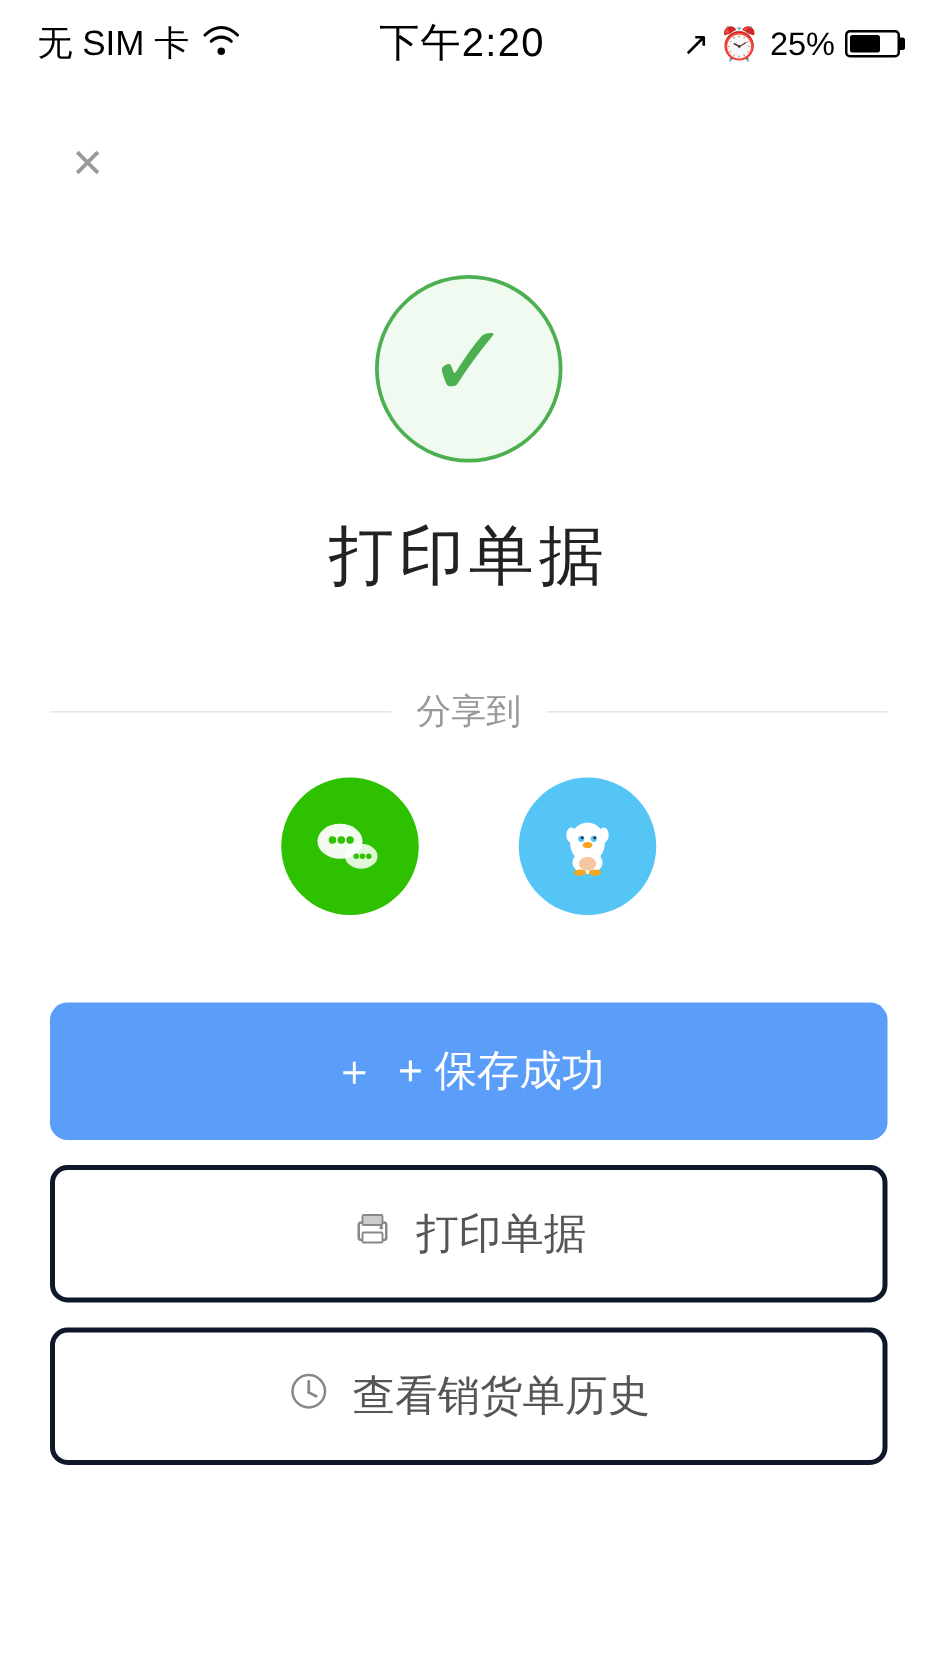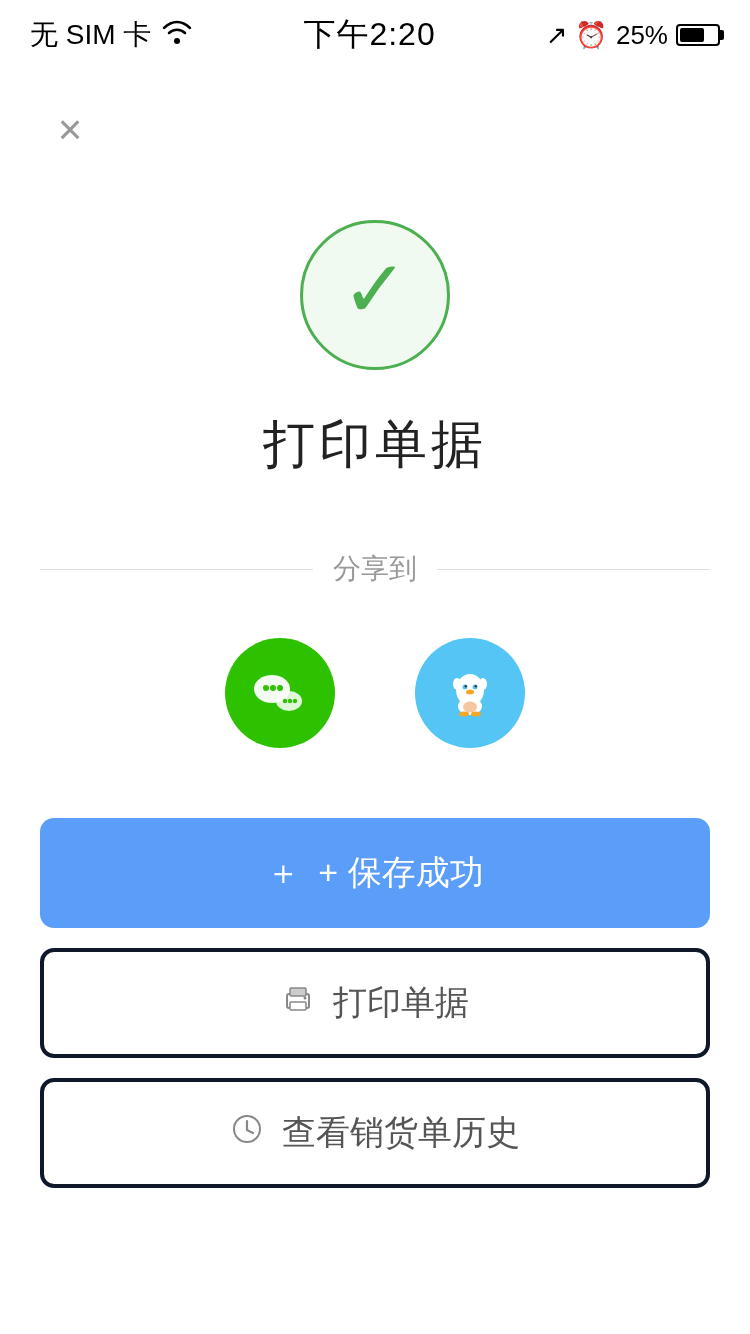--- a/index.html
+++ b/index.html
@@ -127,21 +127,21 @@
     
     .share-section {
       width: 100%;
       margin: 40px 0 20px;
       padding: 0 40px;
     }
     .share-divider {
       display: flex;
       align-items: center;
       gap: 20px;
-      margin-bottom: 50px;
+      margin-bottom: 34px;
     }
     .share-divider .line {
       flex: 1;
       height: 1px;
       background: #e0e0e0;
     }
     .share-label {
       font-size: 28px;
       color: #999;
     }

